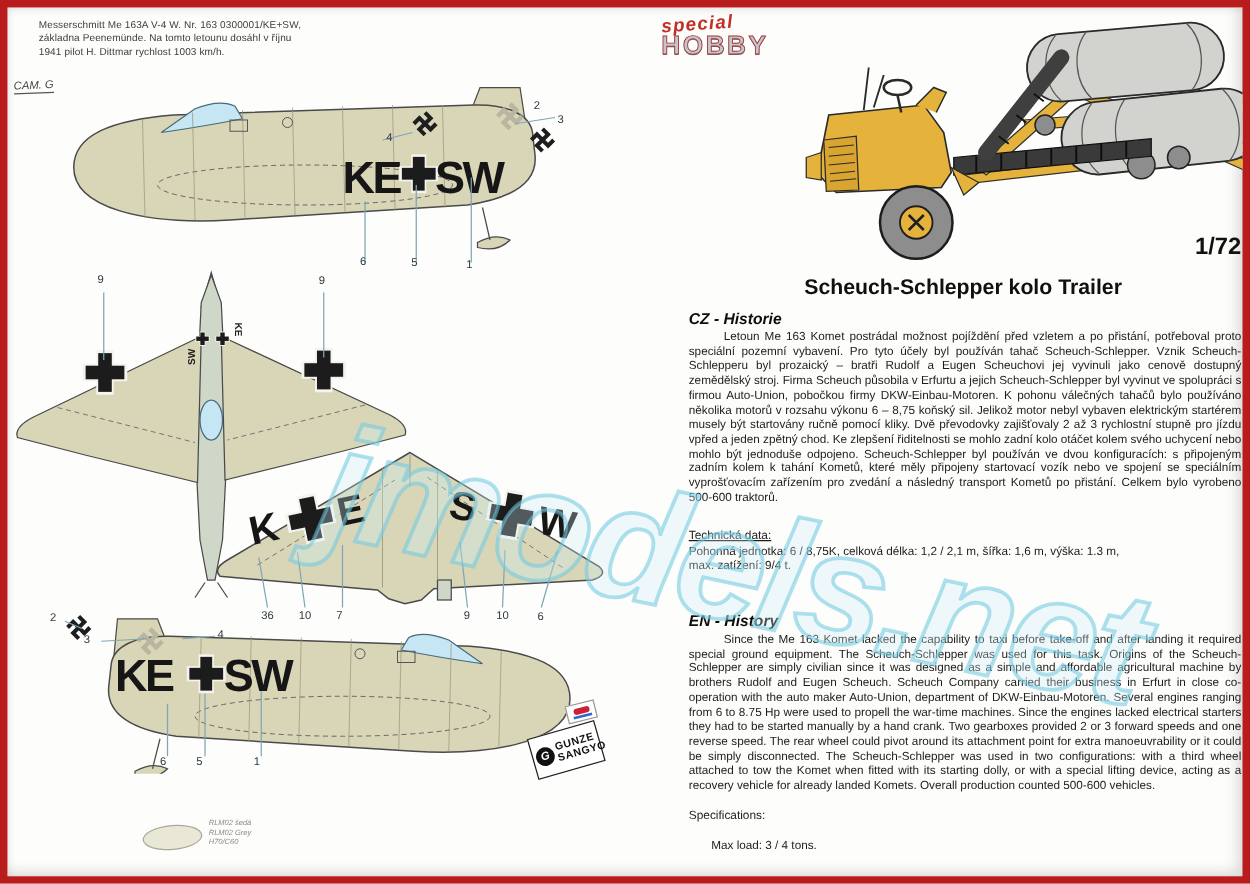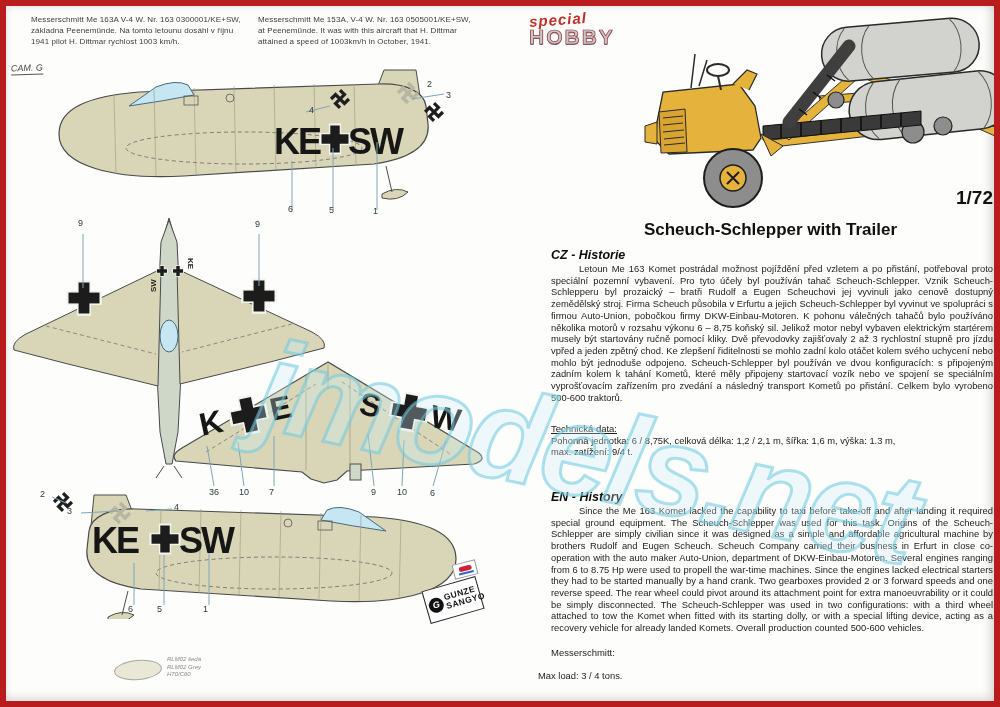--- a/index.html
+++ b/index.html
@@ -52,21 +52,20 @@
         <rect x="-11.5" y="-4.5" width="23" height="9" fill="#f4f4ee"></rect>
         <rect x="-4.5" y="-11.5" width="9" height="23" fill="#f4f4ee"></rect>
         <rect x="-10" y="-3.5" width="20" height="7" fill="#1c1c1c"></rect>
         <rect x="-3.5" y="-10" width="7" height="20" fill="#1c1c1c"></rect>
       </g>
       <path id="swas" d="M -7,-7 L 0,-7 L 0,7 L 7,7 M -7,7 L -7,0 L 7,0 L 7,-7" fill="none" stroke-width="3.6"></path>
     </defs>
   </svg>
 
   <div class="abs caption" style="left:25px;top:8px;width:214px;">Messerschmitt Me 163A V-4 W. Nr. 163 0300001/KE+SW, základna Peenemünde. Na tomto letounu dosáhl v říjnu 1941 pilot H. Dittmar rychlost 1003 km/h.</div>
-  <div class="abs caption" style="left:252px;top:8px;width:218px;">Messerschmitt Me 153A, V-4 W. Nr. 163 0505001/KE+SW, at Peenemünde. It was with this aircraft that H. Dittmar attained a speed of 1003km/h in October, 1941.</div>
   <div class="abs cam" style="left:5px;top:57px;">CAM. G</div>
 
   <div class="abs" style="left:523px;top:5px;width:95px;">
     <span class="logo-special">special</span>
     <div class="logo-hobby">HOBBY</div>
   </div>
 
   <svg class="abs" style="left:615px;top:8px;" width="385" height="198" viewBox="0 0 385 198">
 
     <path d="M150,126 L380,100 L382,107 L152,133 Z" fill="#e5b33c" stroke="#333" stroke-width="1"></path>
@@ -105,30 +104,30 @@
     </g>
 
     <circle cx="112" cy="164" r="29" fill="#8d8d8d" stroke="#1e1e1e" stroke-width="2"></circle>
     <circle cx="112" cy="164" r="13" fill="#e5b33c" stroke="#1e1e1e" stroke-width="1.5"></circle>
     <path d="M106,158 L118,170 M118,158 L106,170" stroke="#1e1e1e" stroke-width="2"></path>
     <path d="M140,120 L162,132 L150,142 Z" fill="#e5b33c" stroke="#2a2a2a" stroke-width="1"></path>
   </svg>
 
   <div class="abs scale" style="left:950px;top:181px;">1/72</div>
 
-  <div class="abs title" style="left:542px;top:214px;">Scheuch-Schlepper with Trailer</div>
+  <div class="abs title" style="left:542px;top:214px;">Scheuch-Schlepper kolo Trailer</div>
   <div class="abs h-lang" style="left:545px;top:242px;">CZ - Historie</div>
   <div class="abs body-par indent" style="left:545px;top:257px;">Letoun Me 163 Komet postrádal možnost pojíždění před vzletem a po přistání, potřeboval proto speciální pozemní vybavení. Pro tyto účely byl používán tahač Scheuch-Schlepper. Vznik Scheuch-Schlepperu byl prozaický – bratři Rudolf a Eugen Scheuchovi jej vyvinuli jako cenově dostupný zemědělský stroj. Firma Scheuch působila v Erfurtu a jejich Scheuch-Schlepper byl vyvinut ve spolupráci s firmou Auto-Union, pobočkou firmy DKW-Einbau-Motoren. K pohonu válečných tahačů bylo používáno několika motorů v rozsahu výkonu 6 – 8,75 koňský sil. Jelikož motor nebyl vybaven elektrickým startérem musely být startovány ručně pomocí kliky. Dvě převodovky zajišťovaly 2 až 3 rychlostní stupně pro jízdu vpřed a jeden zpětný chod. Ke zlepšení řiditelnosti se mohlo zadní kolo otáčet kolem svého uchycení nebo mohlo být jednoduše odpojeno. Scheuch-Schlepper byl používán ve dvou konfiguracích: s připojeným zadním kolem k tahání Kometů, které měly připojeny startovací vozík nebo ve spojení se speciálním vyprošťovacím zařízením pro zvedání a následný transport Kometů po přistání. Celkem bylo vyrobeno 500-600 traktorů.</div>
   <div class="abs datahead" style="left:545px;top:417px;">Technická data:</div>
   <div class="abs dataline" style="left:545px;top:429px;">Pohonná jednotka: 6 / 8,75K, celková délka: 1,2 / 2,1 m, šířka: 1,6 m, výška: 1.3 m,</div>
   <div class="abs dataline" style="left:545px;top:440px;">max. zatížení: 9/4 t.</div>
   <div class="abs h-lang" style="left:545px;top:484px;">EN - History</div>
   <div class="abs body-par indent" style="left:545px;top:499px;">Since the Me 163 Komet lacked the capability to taxi before take-off and after landing it required special ground equipment. The Scheuch-Schlepper was used for this task. Origins of the Scheuch-Schlepper are simply civilian since it was designed as a simple and affordable agricultural machine by brothers Rudolf and Eugen Scheuch. Scheuch Company carried their business in Erfurt in close co-operation with the auto maker Auto-Union, department of DKW-Einbau-Motoren. Several engines ranging from 6 to 8.75 Hp were used to propell the war-time machines. Since the engines lacked electrical starters they had to be started manually by a hand crank. Two gearboxes provided 2 or 3 forward speeds and one reverse speed. The rear wheel could pivot around its attachment point for extra manoeuvrability or it could be simply disconnected. The Scheuch-Schlepper was used in two configurations: with a third wheel attached to tow the Komet when fitted with its starting dolly, or with a special lifting device, acting as a recovery vehicle for already landed Komets. Overall production counted 500-600 vehicles.</div>
-  <div class="abs datahead plain" style="left:545px;top:641px;">Messerschmitt:</div>
-  <div class="abs dataline" style="left:532px;top:664px;">Max load: 3 / 4 tons.</div>
+  <div class="abs datahead plain" style="left:545px;top:641px;">Specifications:</div>
+  <div class="abs dataline" style="left:563px;top:664px;">Max load: 3 / 4 tons.</div>
 
   <svg class="abs" style="left:28px;top:60px;" width="450" height="148" viewBox="0 0 450 148">
     <polygon points="340,30 350,4 382,4 390,56 356,58" fill="#d9d6b8" stroke="#4a4a4a" stroke-width="1"></polygon>
     <path d="M25,68 C25,42 55,30 105,26 L345,18 C372,17 390,26 392,40 L394,58 C396,78 380,92 340,98 L150,110 C80,114 25,100 25,68 Z" fill="#d9d6b8" stroke="#4a4a4a" stroke-width="1.2"></path>
     <path d="M95,40 L122,21 Q 142,13 154,19 L160,29 Q 130,35 95,40 Z" fill="#c5e6f2" stroke="#4a6a7a" stroke-width="1"></path>
     <ellipse cx="210" cy="82" rx="118" ry="16" fill="none" stroke="#666" stroke-width=".8" stroke-dasharray="4 3"></ellipse>
     <path d="M80,30 L82,108 M120,24 L122,110 M160,22 L162,108 M200,20 L202,106 M240,19 L242,104 M280,18 L282,102 M320,18 L322,100" stroke="#9a977e" stroke-width=".6" fill="none"></path>
     <rect x="150" y="30" width="14" height="9" fill="none" stroke="#555" stroke-width=".8"></rect>
     <circle cx="196" cy="32" r="4" fill="none" stroke="#555" stroke-width=".8"></circle>
 

